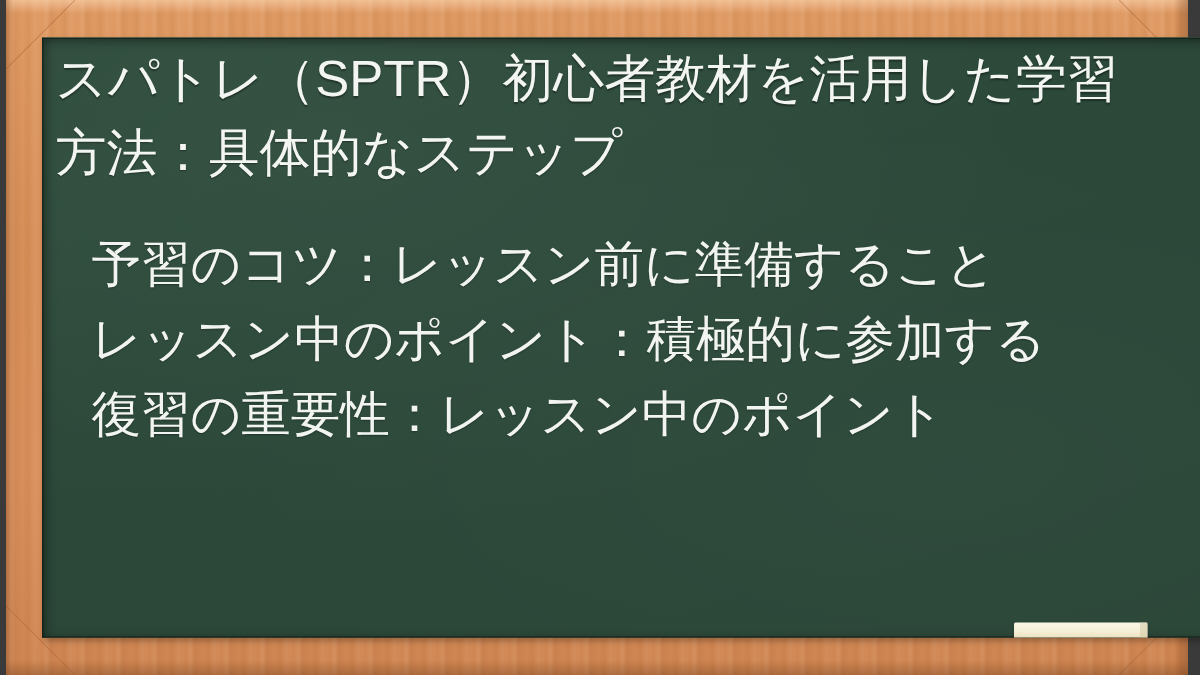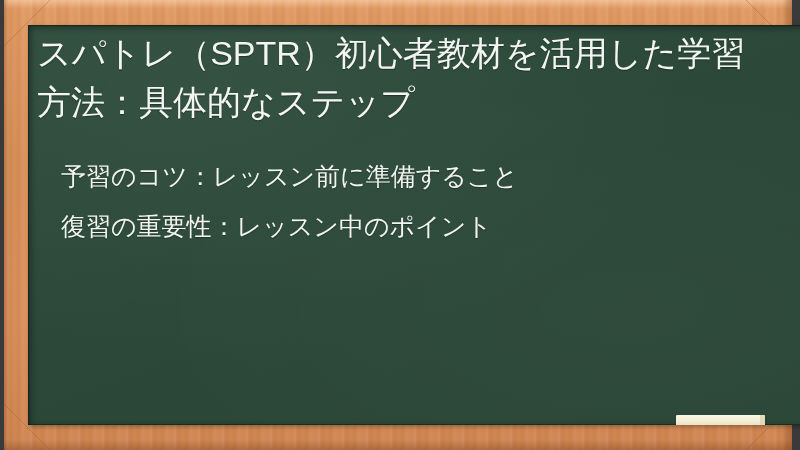--- a/index.html
+++ b/index.html
@@ -124,21 +124,21 @@
   }
 
   .lines {
     position: absolute;
     left: 33px;
     top: 126px;
     width: 690px;
   }
   .line {
     color: #f2f4f1;
-    font-size: 25px;
+    font-size: 33px;
     line-height: 50px;
     font-weight: 400;
     white-space: nowrap;
     text-shadow: 0 1px 1px rgba(0,0,0,0.30);
   }
 
   
   .chalk {
     position: absolute;
     left: 648px;
@@ -174,20 +174,21 @@
     <div class="miter bl"></div>
     <div class="miter br"></div>
   </div>
 
   <div class="board">
 
     <div class="title">スパトレ（SPTR）初心者教材を活用した学習方法：具体的なステップ</div>
 
     <div class="lines">
       <div class="line">予習のコツ：レッスン前に準備すること</div>
+      <div class="line">レッスン中のポイント：積極的に参加する</div>
       <div class="line">復習の重要性：レッスン中のポイント</div>
     </div>
 
     <div class="chalk"></div>
 
   </div>
 
 </div>
 
 </body></html>

